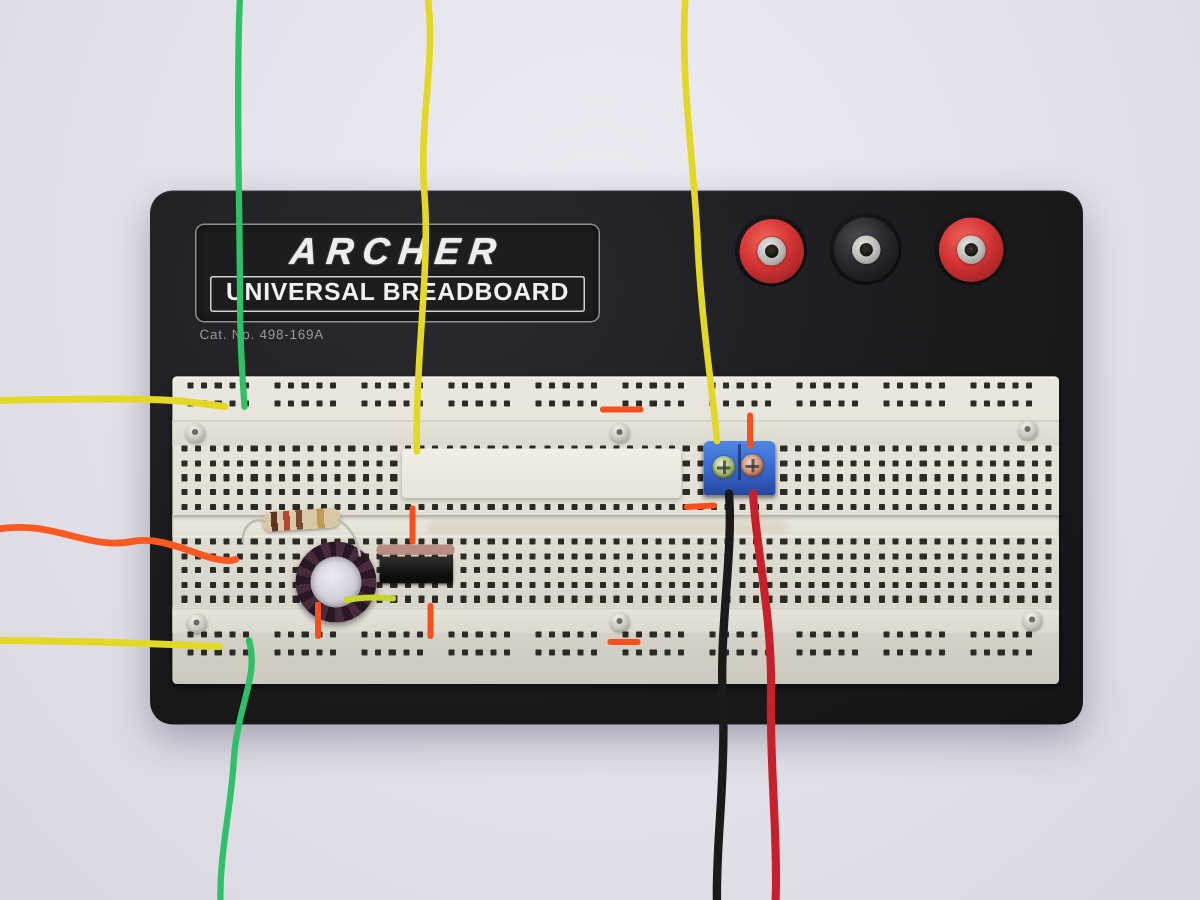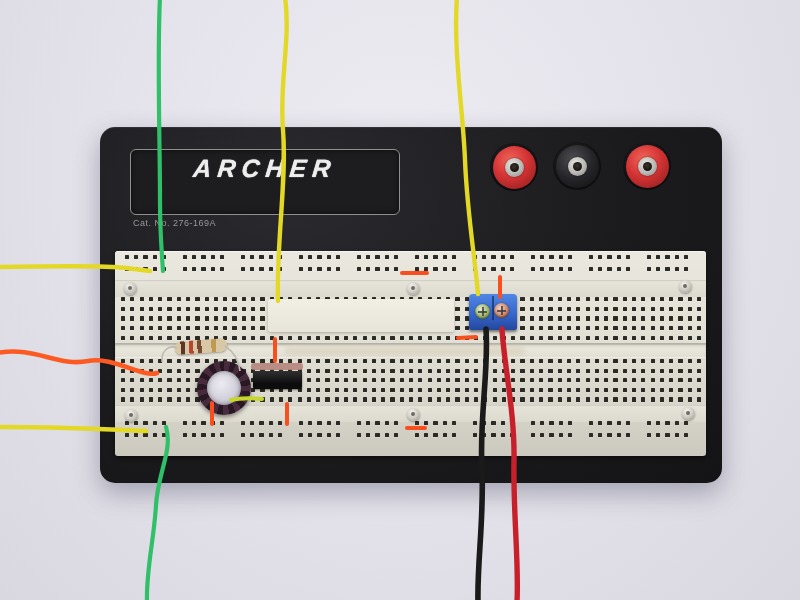--- a/index.html
+++ b/index.html
@@ -76,22 +76,23 @@
 </style>
 </head>
 <body>
 
 <div class="scene">
 
   <div class="board">
 
     <div class="plate">
       <div class="plate-brand">ARCHER</div>
+      <div class="plate-box">UNIVERSAL BREADBOARD</div>
     </div>
-    <div class="plate-cat">Cat. No. 276-169A</div>
+    <div class="plate-cat">Cat. No. 498-169A</div>
 
     <div class="post" style="left:390px;top:16px;">
       <div class="post-body red">
         <div class="post-metal">
           <div class="post-hole"></div>
         </div>
       </div>
     </div>
     <div class="post" style="left:453px;top:15px;">
       <div class="post-body black">

